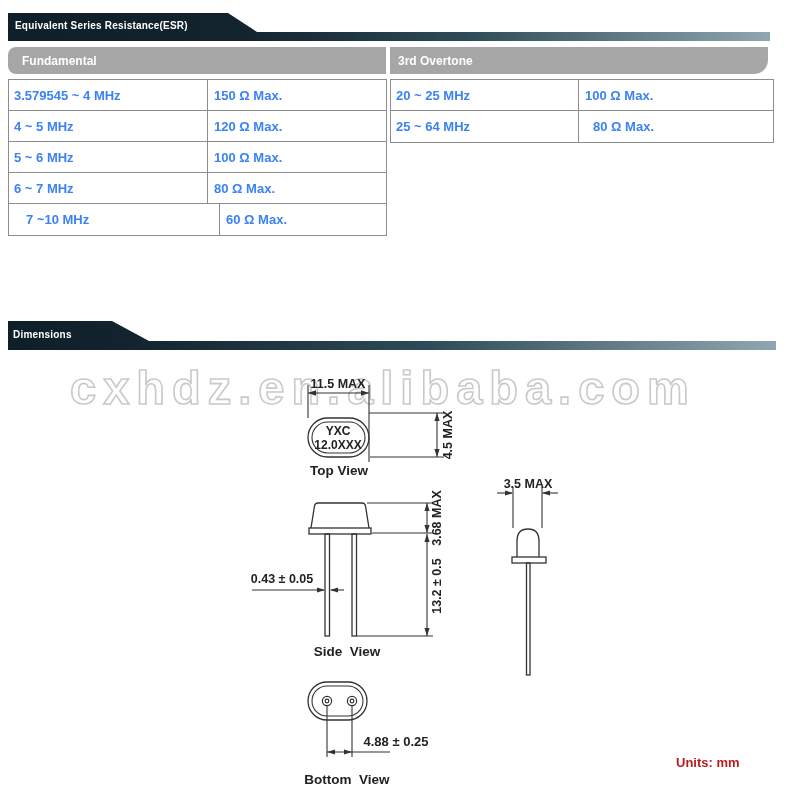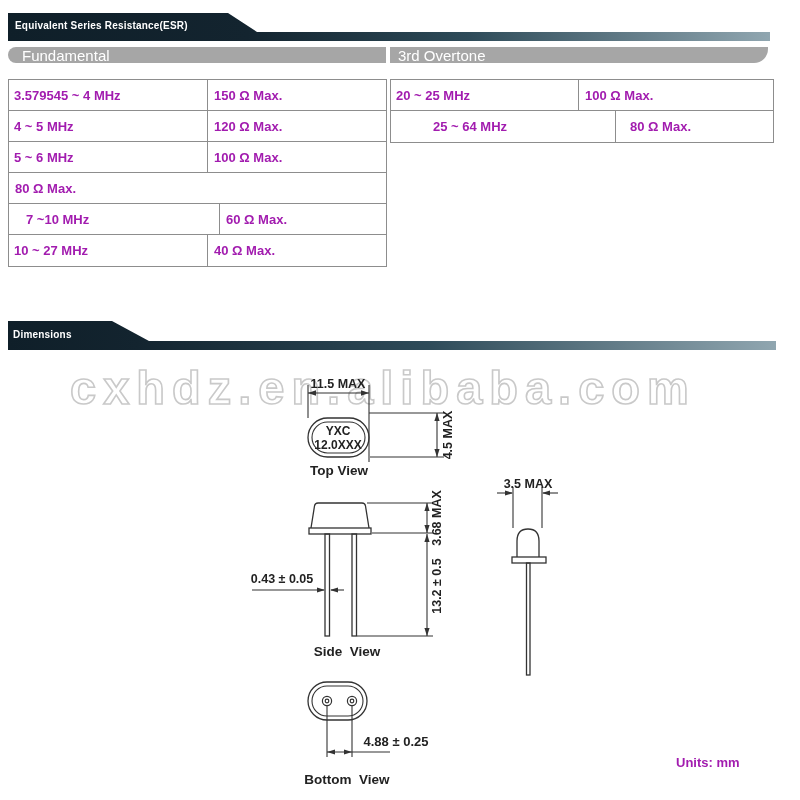--- a/index.html
+++ b/index.html
@@ -13,46 +13,46 @@
   .banner-shape{
     position:absolute;left:0;top:0;width:100%;height:100%;
     background:linear-gradient(90deg,#0f1f29 0px,#13242f 240px,#2e4b59 460px,#90a6b0 100%);
   }
   .banner-title{
     position:absolute;left:7px;top:0;color:#ffffff;
     font-size:10px;font-weight:bold;letter-spacing:0.2px;white-space:pre;
   }
   
   .subbar{
-    position:absolute;top:47px;height:16px;background:#a6a6a6;
-    color:#ffffff;font-size:15px;font-weight:normal;
+    position:absolute;top:47px;height:27px;background:#a6a6a6;
+    color:#ffffff;font-size:12px;font-weight:bold;
     display:flex;align-items:center;white-space:pre;
   }
   
   .tbl{position:absolute;top:79px;background:#ffffff;border:1.6px solid #8d8d8d;}
   .tbl .row{display:flex;height:31px;box-sizing:border-box;border-bottom:1.6px solid #8d8d8d;}
   .tbl .row:last-child{border-bottom:none;}
   .tbl .c1{box-sizing:border-box;border-right:1.6px solid #8d8d8d;display:flex;align-items:center;padding-left:5px;}
   .tbl .c2{flex:1;display:flex;align-items:center;padding-left:6px;text-align:center;}
-  .tbl .cell-text{font-size:13px;font-weight:bold;color:#a21caf;white-space:pre;}
+  .tbl .cell-text{font-size:13px;font-weight:bold;color:#3b82f6;white-space:pre;}
   
   .watermark{
     position:absolute;left:70px;top:360px;width:720px;
     font-size:47px;font-weight:bold;letter-spacing:7px;white-space:nowrap;
     color:transparent;-webkit-text-stroke:1.6px #c9c9c9;
     user-select:none;
   }
   
   svg text{white-space:pre;}
   .dim-text{font-size:12.5px;font-weight:bold;fill:#222222;}
   .view-label{font-size:13.5px;font-weight:600;fill:#222222;}
   .mark-text{font-size:12px;font-weight:bold;fill:#222222;}
   .units{
     position:absolute;left:676px;top:755px;
-    font-size:13px;font-weight:600;color:#a21caf;white-space:pre;
+    font-size:13px;font-weight:600;color:#b91c1c;white-space:pre;
   }
 </style>
 </head>
 <body>
 
 <div class="banner" style="top:13px;width:762px;height:28px;">
   <div class="banner-shape" style="clip-path:polygon(0 0,220px 0,249px 19px,762px 19px,762px 28px,0 28px);"></div>
   <div class="banner-title" style="line-height:26px;">Equivalent Series Resistance(ESR)</div>
 </div>
 
@@ -83,53 +83,48 @@
   </div>
   <div class="row">
     <div class="c1" style="width:199px;">
         <span class="cell-text">5 ~ 6 MHz</span>
       </div>
     <div class="c2">
         <span class="cell-text">100 Ω Max.</span>
       </div>
   </div>
   <div class="row">
+    <div class="c1" style="width:199px;">
+        <span class="cell-text">6 ~ 7 MHz</span>
+      </div>
     <div class="c2">
         <span class="cell-text">80 Ω Max.</span>
       </div>
   </div>
   <div class="row">
     <div class="c1" style="width:199px;margin-left:12px;">
         <span class="cell-text">7 ~10 MHz</span>
       </div>
     <div class="c2">
         <span class="cell-text">60 Ω Max.</span>
       </div>
   </div>
-  <div class="row">
-    <div class="c1" style="width:199px;">
-        <span class="cell-text">10 ~ 27 MHz</span>
-      </div>
-    <div class="c2">
-        <span class="cell-text">40 Ω Max.</span>
-      </div>
-  </div>
 </div>
 
 <div class="tbl" style="left:390px;width:382px;">
   <div class="row">
     <div class="c1" style="width:188px;">
         <span class="cell-text">20 ~ 25 MHz</span>
       </div>
     <div class="c2">
         <span class="cell-text">100 Ω Max.</span>
       </div>
   </div>
   <div class="row">
-    <div class="c1" style="width:188px;margin-left:37px;">
+    <div class="c1" style="width:188px;">
         <span class="cell-text">25 ~ 64 MHz</span>
       </div>
     <div class="c2" style="padding-left:14px;">
         <span class="cell-text">80 Ω Max.</span>
       </div>
   </div>
 </div>
 
 <div class="banner" style="top:321px;width:768px;height:29px;">
   <div class="banner-shape" style="clip-path:polygon(0 0,104px 0,141px 20px,768px 20px,768px 29px,0 29px);

